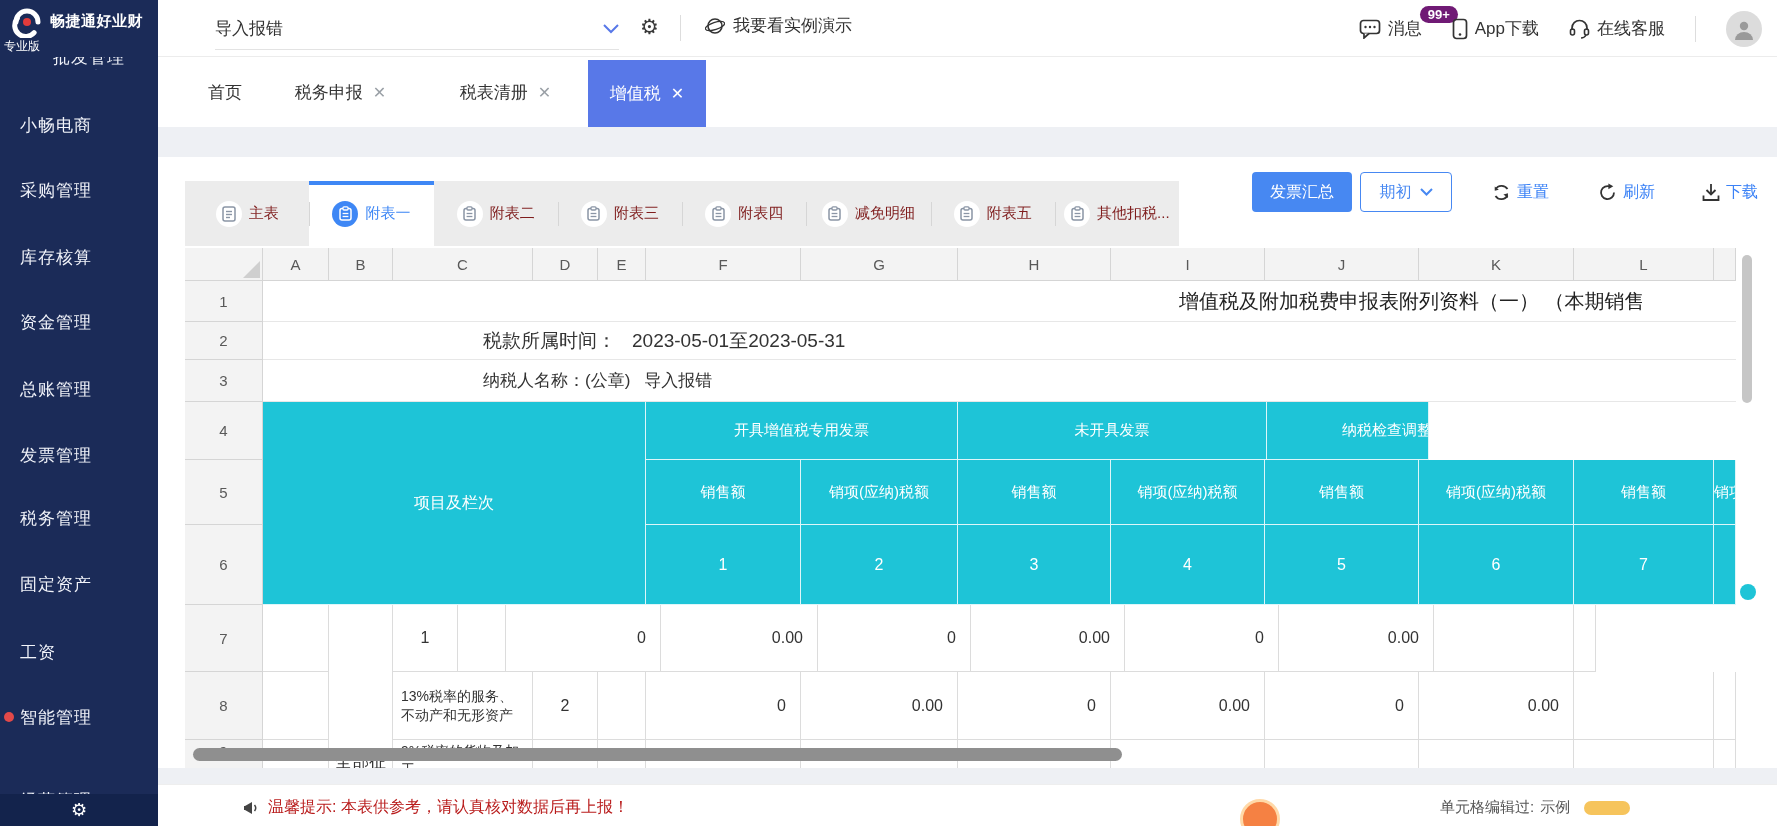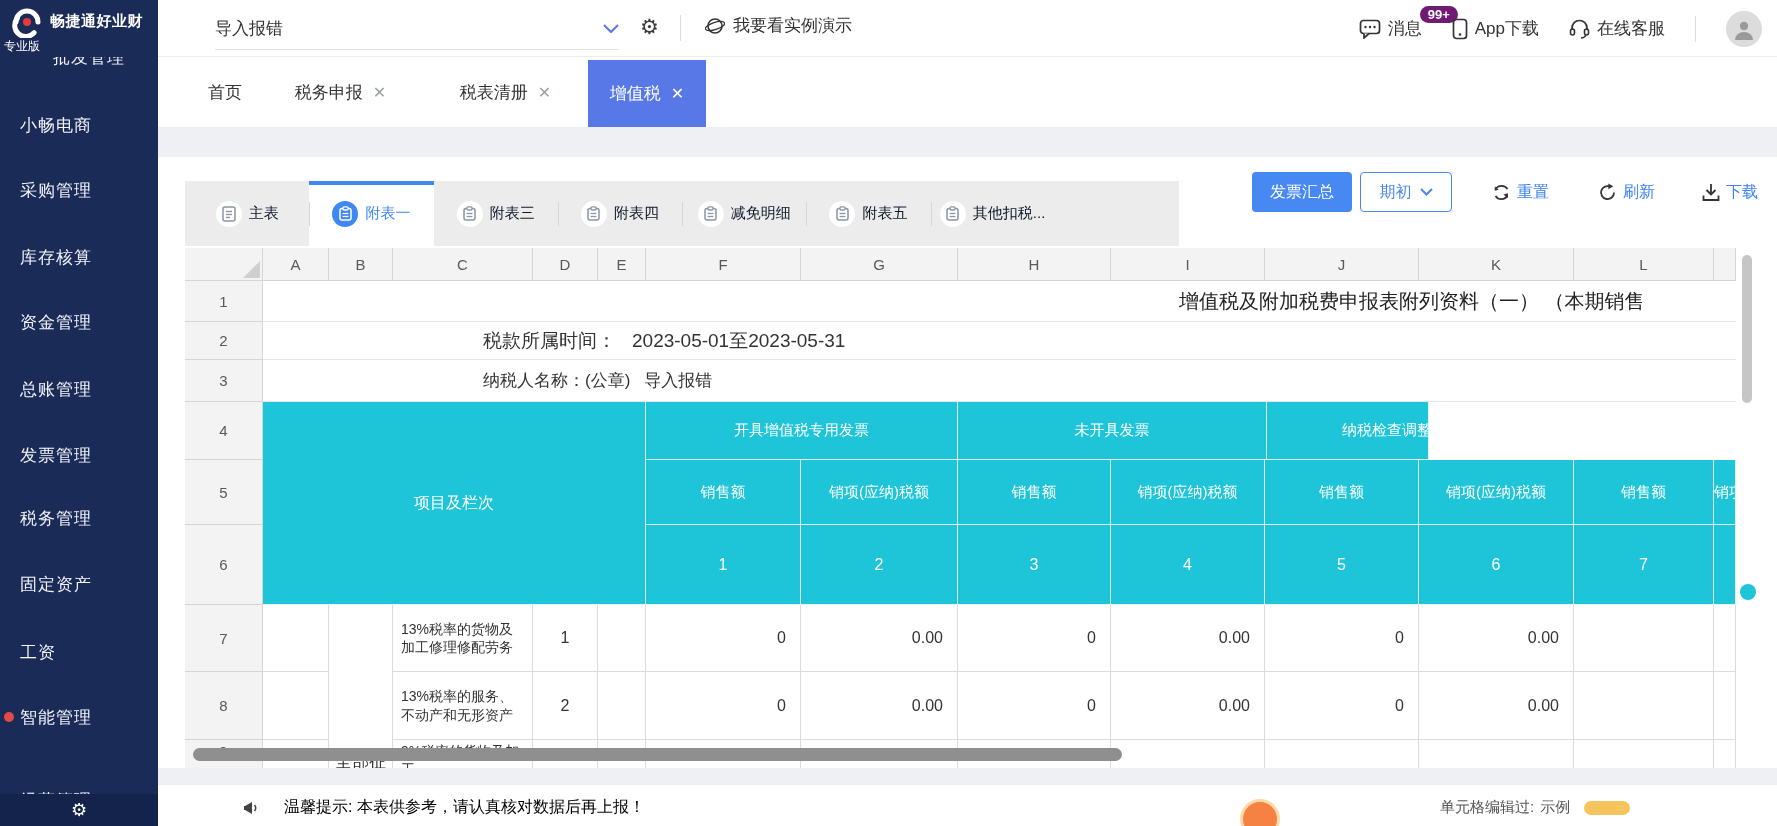--- a/index.html
+++ b/index.html
@@ -34,21 +34,21 @@
   #tabbar{left:158px;top:57px;width:1619px;height:70px;background:#fff;}
   .main-tab{position:absolute;top:0;height:70px;display:flex;align-items:center;justify-content:center;gap:10px;
             font-size:17px;color:#333;cursor:pointer;}
   .main-tab .close{color:#9aa0a6;font-size:16px;}
   #tab-active{background:#5878E8;color:#fff;top:3px;height:67px;}
   #tab-active .close{color:#fff;}
   #gray-band{left:158px;top:127px;width:1619px;height:30px;background:#EEF0F4;}
   
   #subtabs{left:185px;top:181px;width:994px;height:65px;background:#ECECEC;display:flex;}
   .subtab{position:relative;width:124.25px;height:65px;display:flex;align-items:center;justify-content:center;gap:7px;
-          font-size:15px;color:#0f172a;cursor:pointer;}
+          font-size:15px;color:#7f1d1d;cursor:pointer;}
   .subtab:not(:first-child):before{content:"";position:absolute;left:0;top:21px;width:1px;height:24px;background:#d6d6d6;}
   .subtab.active{background:#fff;color:#3E87F5;}
   .subtab.active:after{content:"";position:absolute;left:0;top:0;width:100%;height:4px;background:#3E87F5;}
   .subtab.active + .subtab:before{display:none;}
   .icon-circle{width:26px;height:26px;border-radius:50%;background:#fff;display:flex;align-items:center;justify-content:center;flex:none;}
   .icon-circle.blue{background:#3E87F5;}
   
   .btn{position:absolute;top:172px;height:40px;border-radius:4px;display:flex;align-items:center;justify-content:center;
        font-size:16px;cursor:pointer;}
   #btn-summary{left:1252px;width:100px;background:#4788F2;color:#fff;}
@@ -67,21 +67,21 @@
   .val{justify-content:flex-end;padding-right:14px;font-size:16px;color:#333;}
   .lbl{font-size:14px;line-height:1.3;padding:4px 8px;color:#333;align-items:center;}
   .faint{border-bottom:1px solid #e7e7e7;border-right:none;}
   .no-bb{border-bottom:none;}
   #hbar{left:193px;top:748px;width:929px;height:13px;background:#8f8f8f;border-radius:7px;z-index:6;}
   #vbar{left:1742px;top:255px;width:10px;height:148px;background:#c6c6c6;border-radius:5px;}
   #float-teal{left:1740px;top:584px;width:16px;height:16px;border-radius:50%;background:#1EC4D7;}
   #bottom-strip{left:158px;top:768px;width:1619px;height:16px;background:#EEF0F4;}
   
   #footer{left:158px;top:784px;width:1619px;height:42px;background:#fff;border-top:1px solid #eee;}
-  #hint{position:absolute;left:85px;top:12px;display:flex;align-items:center;gap:24px;font-size:16px;color:#000000;}
+  #hint{position:absolute;left:85px;top:12px;display:flex;align-items:center;gap:8px;font-size:16px;color:#b91c1c;}
   #edited{position:absolute;left:1282px;top:13px;display:flex;align-items:center;gap:6px;font-size:15px;color:#555;}
   #swatch{width:46px;height:14px;border-radius:7px;background:#F6C45C;margin-left:8px;}
   #orange-ball{position:absolute;left:1082px;top:14px;width:40px;height:40px;border-radius:50%;
                background:#F58143;border:3px solid #ffd9a8;}
   svg{display:block;}
 </style>
 </head>
 <body>
 
 <div id="app">
@@ -243,20 +243,31 @@
     </div>
     <div class="subtab">
       <span class="icon-circle">
         <svg width="13" height="15" viewBox="0 0 13 15">
             <rect x="1" y="2.5" width="11" height="11.5" rx="2" fill="none" stroke="#8a95a5" stroke-width="1.5"></rect>
             <rect x="4" y="0.8" width="5" height="3.2" rx="1" fill="#fff" stroke="#8a95a5" stroke-width="1.3"></rect>
             <line x1="3.6" y1="7.5" x2="9.4" y2="7.5" stroke="#8a95a5" stroke-width="1.3"></line>
             <line x1="3.6" y1="10.5" x2="9.4" y2="10.5" stroke="#8a95a5" stroke-width="1.3"></line>
           </svg>
       </span>
+      <span>附表二</span>
+    </div>
+    <div class="subtab">
+      <span class="icon-circle">
+        <svg width="13" height="15" viewBox="0 0 13 15">
+            <rect x="1" y="2.5" width="11" height="11.5" rx="2" fill="none" stroke="#8a95a5" stroke-width="1.5"></rect>
+            <rect x="4" y="0.8" width="5" height="3.2" rx="1" fill="#fff" stroke="#8a95a5" stroke-width="1.3"></rect>
+            <line x1="3.6" y1="7.5" x2="9.4" y2="7.5" stroke="#8a95a5" stroke-width="1.3"></line>
+            <line x1="3.6" y1="10.5" x2="9.4" y2="10.5" stroke="#8a95a5" stroke-width="1.3"></line>
+          </svg>
+      </span>
       <span>附表三</span>
     </div>
     <div class="subtab">
       <span class="icon-circle">
         <svg width="13" height="15" viewBox="0 0 13 15">
             <rect x="1" y="2.5" width="11" height="11.5" rx="2" fill="none" stroke="#8a95a5" stroke-width="1.5"></rect>
             <rect x="4" y="0.8" width="5" height="3.2" rx="1" fill="#fff" stroke="#8a95a5" stroke-width="1.3"></rect>
             <line x1="3.6" y1="7.5" x2="9.4" y2="7.5" stroke="#8a95a5" stroke-width="1.3"></line>
             <line x1="3.6" y1="10.5" x2="9.4" y2="10.5" stroke="#8a95a5" stroke-width="1.3"></line>
           </svg>
@@ -489,23 +500,20 @@
         </div>
       <div class="cell teal" style="width:140px;font-size:16px;">
           <span>7</span>
         </div>
       <div class="cell teal" style="width:22px;"></div>
     </div>
 
     <div class="grow" style="top:357px;height:67px;left:78px;">
       <div class="cell" style="width:66px;"></div>
       <div class="cell no-bb" style="width:64px;"></div>
-      <div class="cell lbl" style="width:140px;">
-          <span>13%税率的货物及加工修理修配劳务</span>
-        </div>
       <div class="cell" style="width:65px;justify-content:center;font-size:16px;">
           <span>1</span>
         </div>
       <div class="cell" style="width:48px;"></div>
       <div class="cell val" style="width:155px;">
           <span>0</span>
         </div>
       <div class="cell val" style="width:157px;">
           <span>0.00</span>
         </div>

